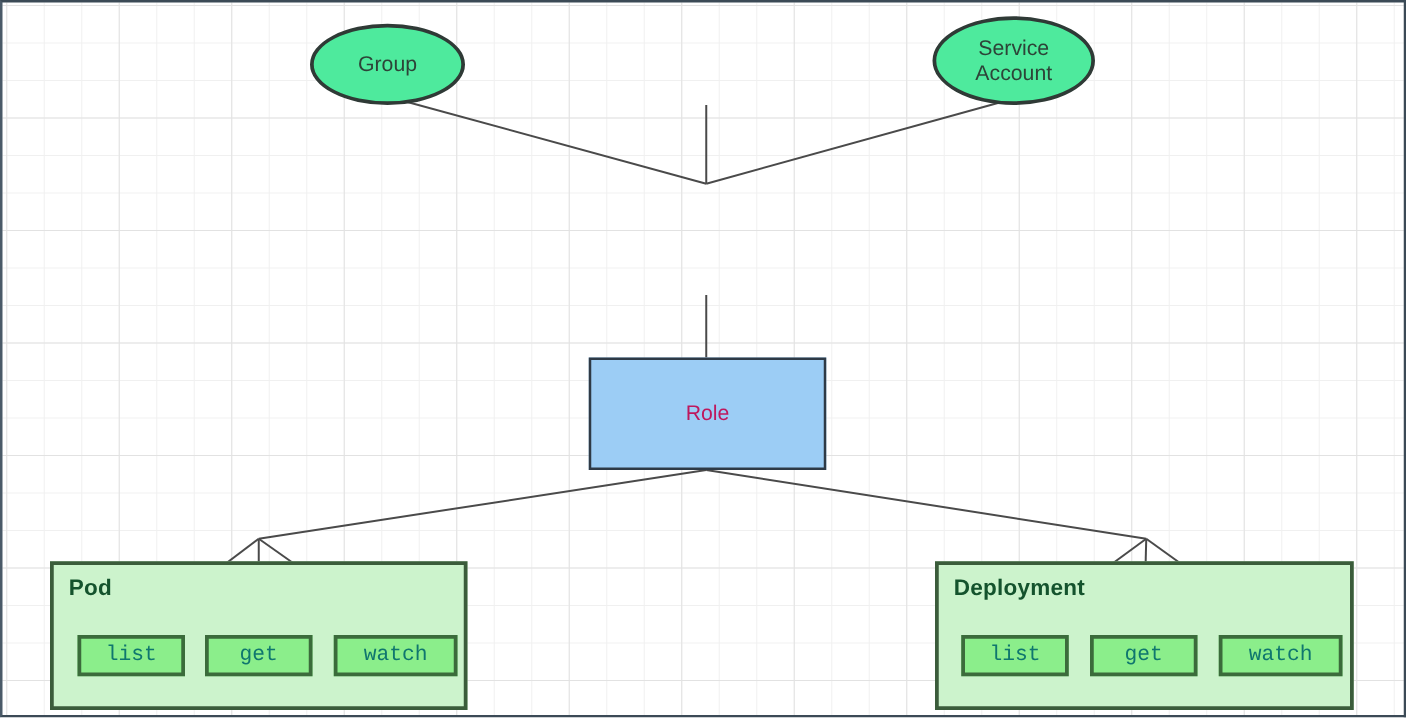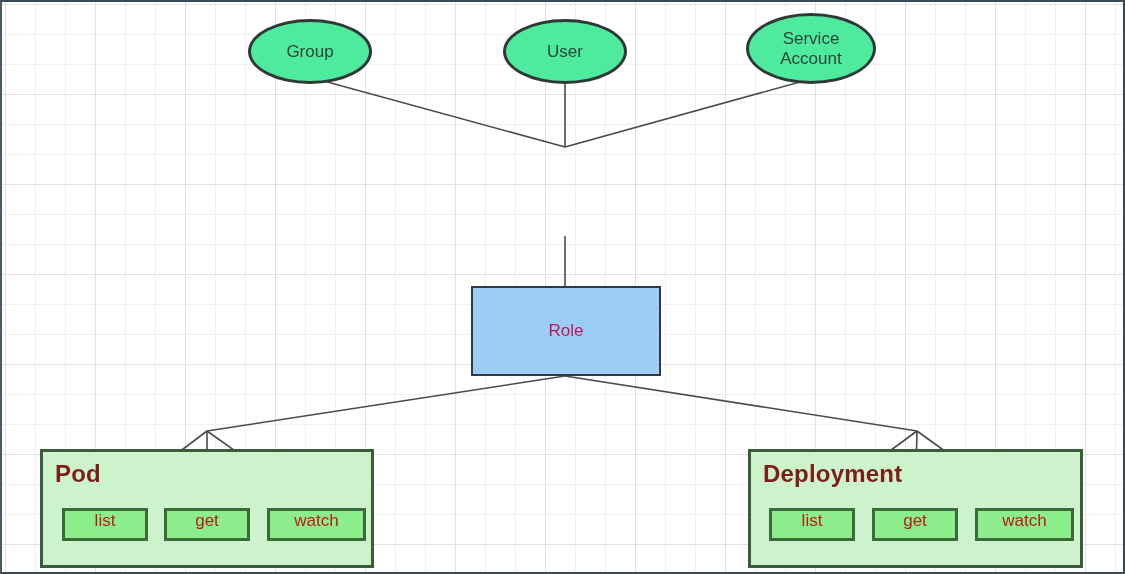--- a/index.html
+++ b/index.html
@@ -68,35 +68,36 @@
   .group-box {
     position: absolute;
     box-sizing: border-box;
     background: #CCF3CC;
     border: 3px solid #3b5c3b;
   }
   .group-title {
     position: absolute;
     left: 12px;
     top: 8px;
-    font-size: 24px;
+    font-size: 18px;
     font-weight: bold;
-    color: #7f1d1d;
+    color: #14532d;
     letter-spacing: 0.2px;
   }
   .verb {
     position: absolute;
     box-sizing: border-box;
     background: #8BEE8B;
     border: 3px solid #3b6b3b;
     display: flex;
-    align-items: flex-start;
+    align-items: center;
     justify-content: center;
-    color: #b91c1c;
+    color: #0f766e;
     font-size: 17px;
+    font-family: Liberation Mono, monospace;
   }
 </style>
 </head>
 <body>
 
 <div id="canvas">
 
   <svg id="edges" viewBox="0 0 1125 574" xmlns="http://www.w3.org/2000/svg">
     <g stroke="#4a4a4a" stroke-width="1.6" fill="none">
 
@@ -116,23 +117,20 @@
       <line x1="915" y1="429" x2="810" y2="506"></line>
       <line x1="915" y1="429" x2="913" y2="506"></line>
       <line x1="915" y1="429" x2="1022" y2="506"></line>
     </g>
   </svg>
 
   <div class="node ellipse" style="left:246px; top:17px; width:124px; height:65px;">
     <span>Group</span>
   </div>
 
-  <div class="node ellipse" style="left:501px; top:17px; width:124px; height:65px;">
-    <span>User</span>
-  </div>
 
   <div class="node ellipse" style="left:744px; top:11px; width:130px; height:71px; flex-direction:column;">
     <span>Service</span>
     <span>Account</span>
   </div>
 
 
   <div class="node role" style="left:469px; top:284px; width:190px; height:90px;">
     <span>Role</span>
   </div>

